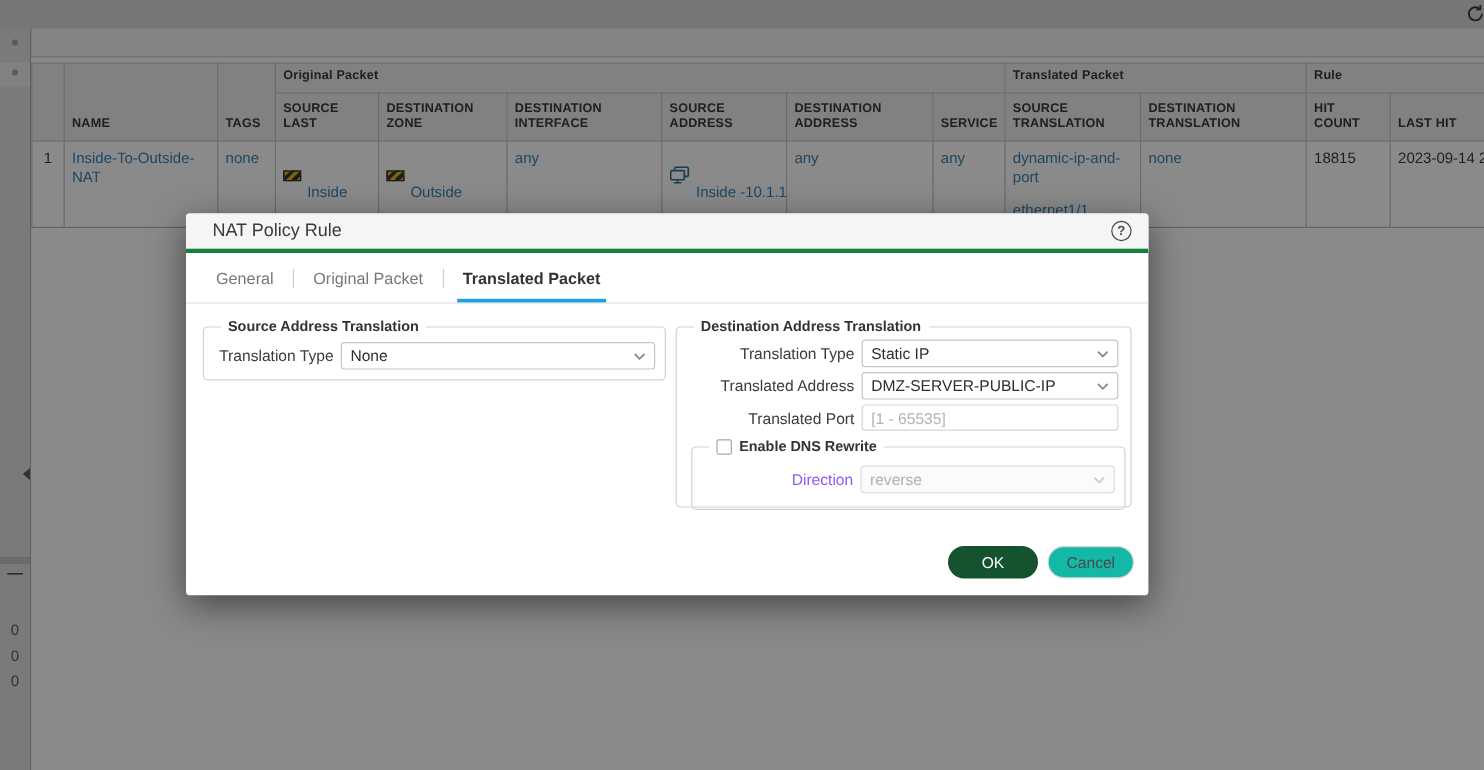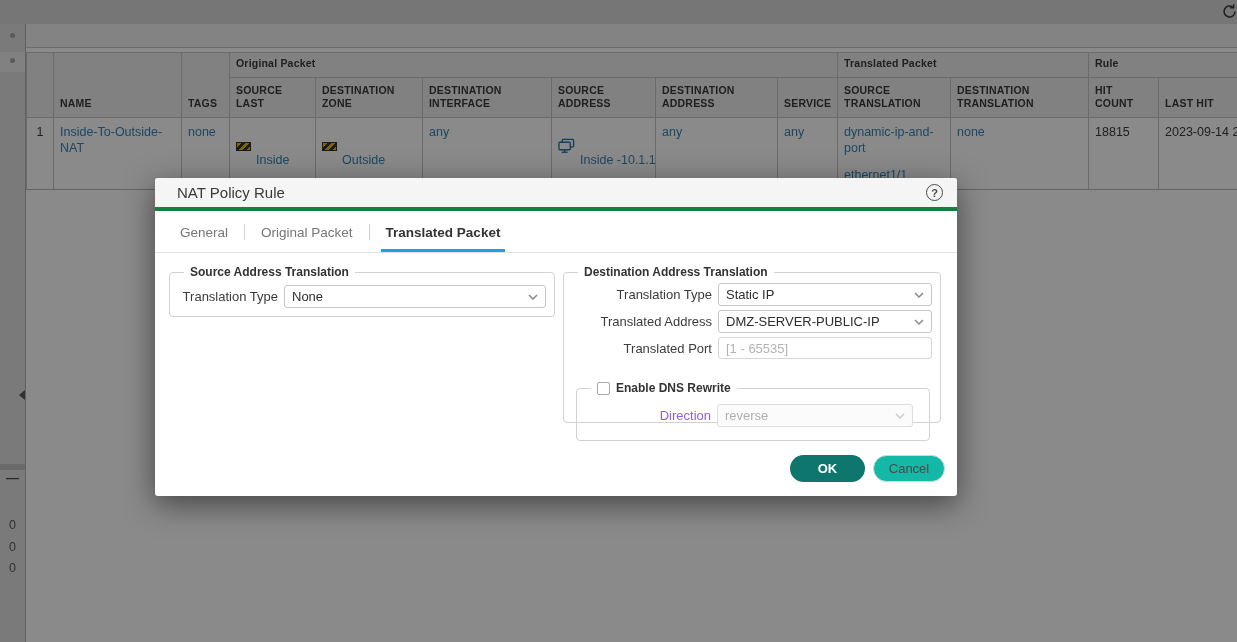--- a/index.html
+++ b/index.html
@@ -80,31 +80,31 @@
   .flabel { font-size:13px; color:#3c3c3c; text-align:right; margin-right:6px; white-space:nowrap; }
   .flabel.w-src { width:100px; }
   .flabel.w-dst { width:140px; }
   .flabel.disabled { color:#8b5cf6; }
   .select { height:23px; background:#fff; border:1px solid #c6c6c6; border-radius:3px;
     display:flex; align-items:center; padding:0 7px; font-size:13px; color:#2e2e2e; cursor:pointer; }
   .select .val { flex:1; white-space:nowrap; overflow:hidden; }
   .select.disabled { background:#fbfbfb; border-color:#ddd; color:#b0b0b0; cursor:default; }
   .sel-src { width:262px; }
   .sel-dst { width:214px; }
-  .sel-dir { width:196px; }
+  .sel-dir { width:212px; }
   .text-input { height:22px; width:214px; border:1px solid #d6d6d6; border-radius:3px;
     font:13px "Liberation Sans", sans-serif; color:#333; padding:0 7px; outline:none; }
   .text-input::placeholder { color:#b3b3b3; }
-  .fs-dns { position:relative; left:4px; top:18px; width:354px; height:60px; padding:6px 8px; margin-top:2px; }
+  .fs-dns { position:relative; left:4px; top:2px; width:354px; height:60px; padding:6px 8px; margin-top:2px; }
   .dns-legend { display:flex; align-items:center; gap:6px; }
   .checkbox { width:13px; height:13px; background:#fff; border:1px solid #a8a8a8; border-radius:2px; cursor:pointer; flex:0 0 auto; }
   .dlg-footer { position:absolute; right:12px; bottom:14px; display:flex; gap:8px; }
   .btn { height:27px; border-radius:14px; font:13px "Liberation Sans", sans-serif;
     display:flex; align-items:center; justify-content:center; cursor:pointer; }
-  .btn-ok { width:75px; background:#0f766e; color:#fff; border:none; font-weight:bold; }
+  .btn-ok { width:75px; background:#14532d; color:#fff; border:none; font-weight:normal; }
   .btn-cancel { width:72px; background:#14b8a6; color:#4a4a4a; border:1px solid #d6d6d6; }
   svg { display:block; }
 </style>
 </head>
 <body>
 
 <div class="top-strip">
   <div class="refresh-btn">
     <svg viewBox="0 0 17 17" width="17" height="17">
       <path d="M14 8.5a5.5 5.5 0 1 1-1.7-4" fill="none" stroke="#333" stroke-width="1.5"></path>

